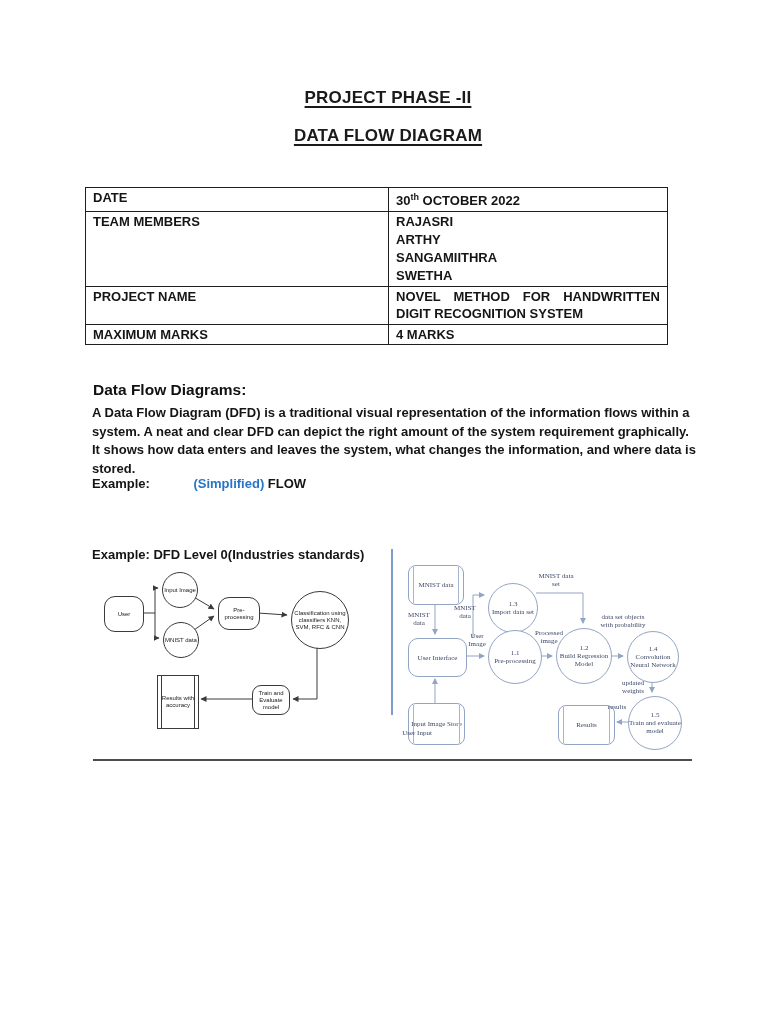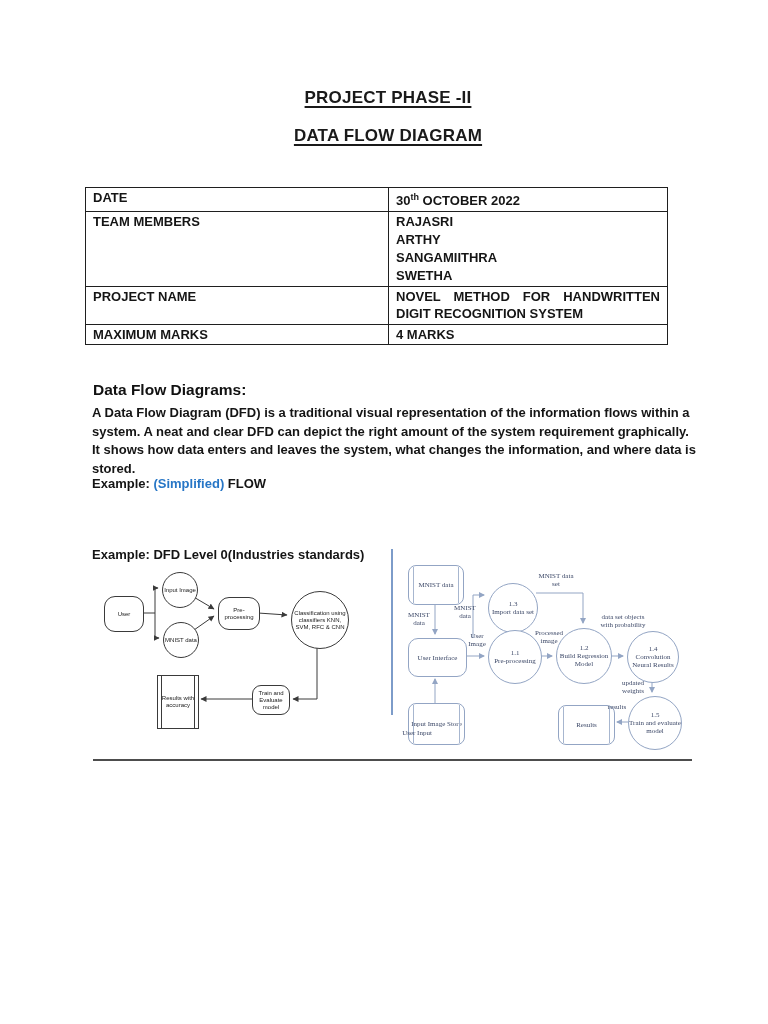--- a/index.html
+++ b/index.html
@@ -125,21 +125,21 @@
       <td>4 MARKS</td>
     </tr>
   </tbody>
     </table>
 
   <div class="abs" id="section-heading">Data Flow Diagrams:</div>
   <div class="abs" id="paragraph">A Data Flow Diagram (DFD) is a traditional visual representation of the information flows within a system. A neat and clear DFD can depict the right amount of the system requirement graphically. It shows how data enters and leaves the system, what changes the information, and where data is stored.</div>
 
   <div class="abs example-line" id="example1">
     <span>Example:</span>
-    <span class="blue" style="color:#2776C6;">(Simplified)</span>
+    <span class="blue" style="color:#2776C6;margin-left:40px;">(Simplified)</span>
     <span>FLOW</span>
   </div>
   <div class="abs example-line" id="example2">
     <span>Example:</span>
     <span>DFD Level 0(Industries standards)</span>
   </div>
 
   <div id="left-diagram">
     <svg width="255" height="205" viewBox="0 0 255 205">
       <defs>
@@ -197,21 +197,21 @@
     <div class="rn cir" id="r-preproc">
       <div>1.1</div>
       <div>Pre-processing</div>
     </div>
     <div class="rn cir" id="r-regress">
       <div>1.2</div>
       <div>Build Regression Model</div>
     </div>
     <div class="rn cir" id="r-cnn">
       <div>1.4</div>
-      <div>Convolution Neural Results</div>
+      <div>Convolution Neural Network</div>
     </div>
     <div class="rn cir" id="r-train">
       <div>1.5</div>
       <div>Train and evaluate model</div>
     </div>
     <div class="rstore" id="r-results">Results</div>
     <div class="rstore" id="r-input-store">Input Image Store</div>
 
     <div class="elabel" id="el-mnist-left">MNIST data</div>
     <div class="elabel" id="el-mnist-mid">MNIST data</div>

